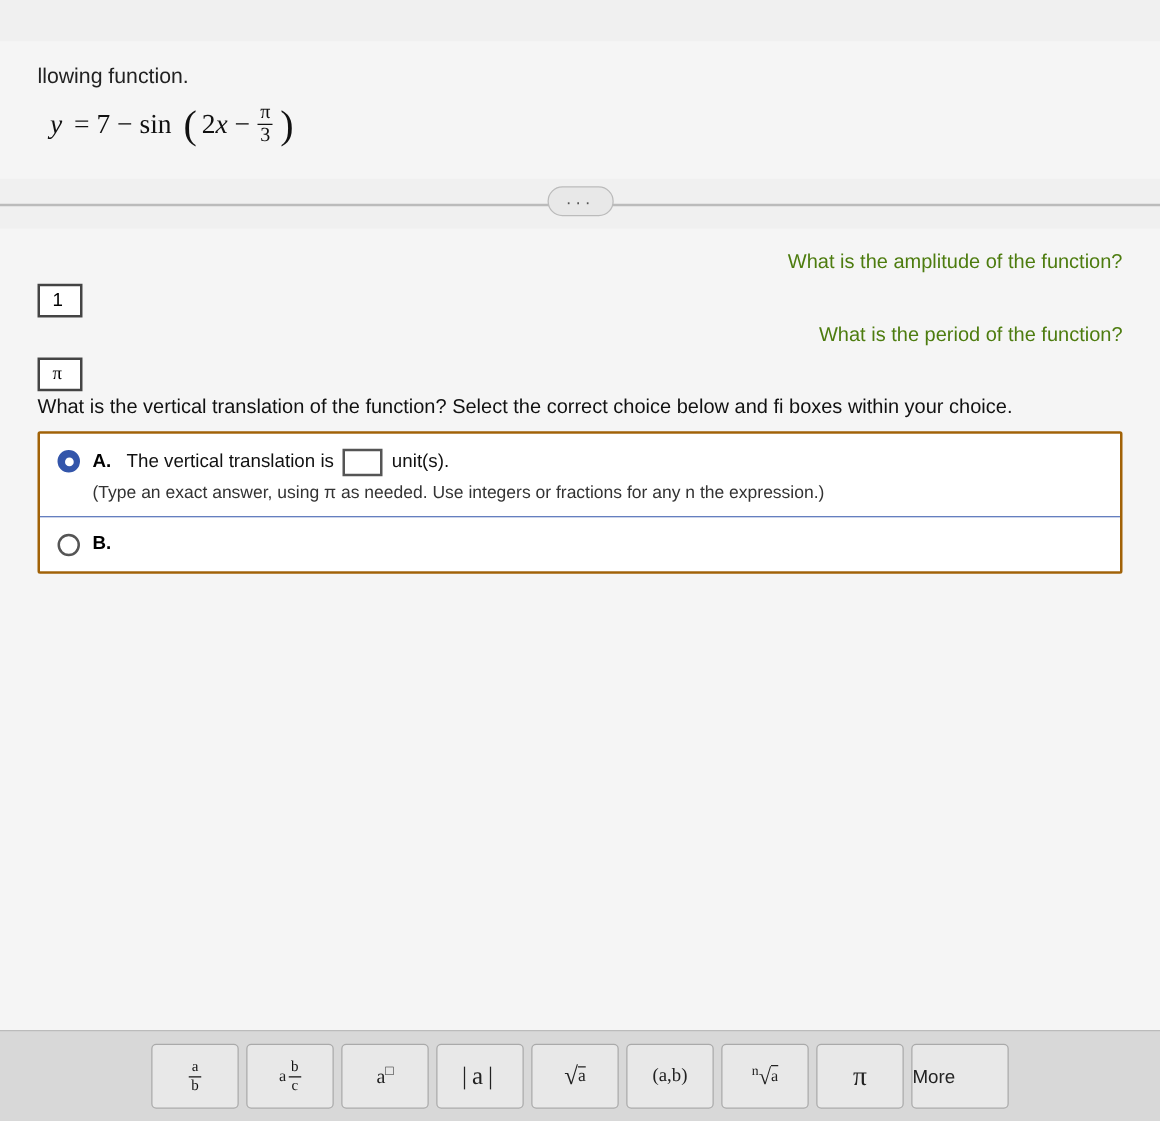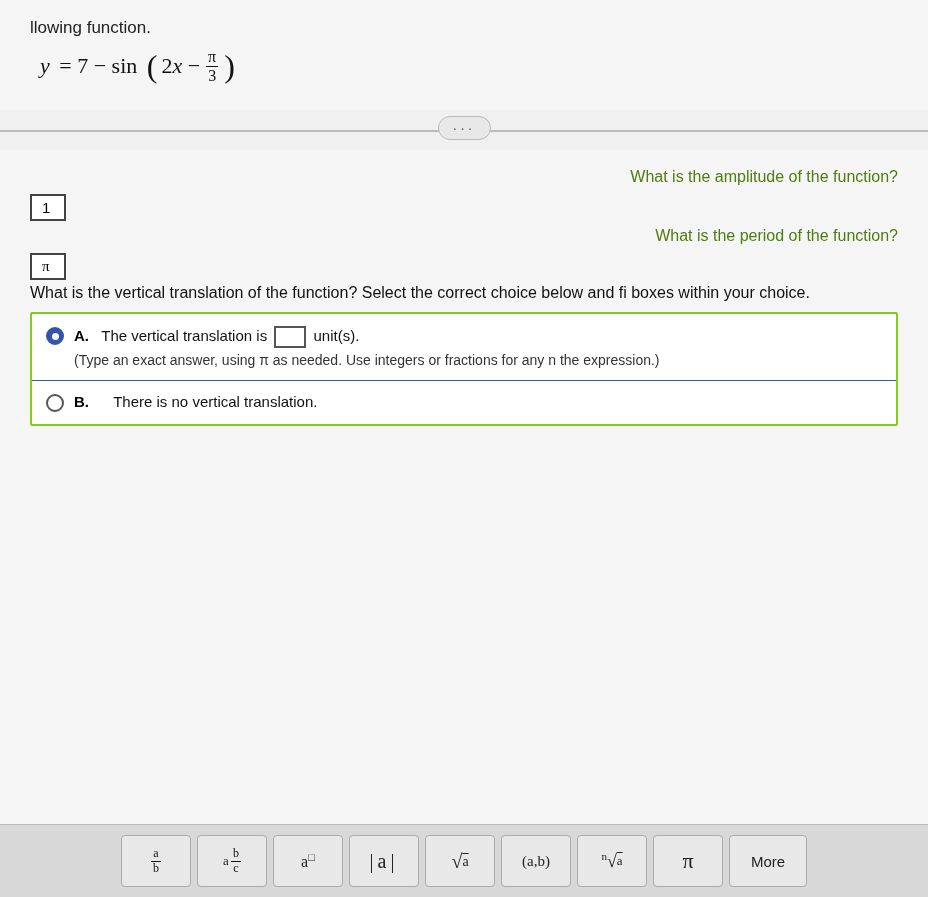--- a/index.html
+++ b/index.html
@@ -15,20 +15,21 @@
       background: #f0f0f0;
       width: 928px;
       min-height: 897px;
       display: flex;
       flex-direction: column;
     }
 
     .top-section {
       background: #f5f5f5;
       padding: 18px 30px 10px 30px;
+      margin-top: 33px;
     }
 
     .function-intro {
       font-size: 17px;
       color: #222;
       font-family: Arial, sans-serif;
       margin-bottom: 10px;
     }
 
     .function-display {
@@ -141,21 +142,21 @@
     }
 
     .vtrans-question {
       font-family: Arial, sans-serif;
       font-size: 16px;
       color: #111;
       margin-bottom: 10px;
     }
 
     .choices-container {
-      border: 2px solid #84cc16;
+      border: 2px solid #a16207;
       border-radius: 2px;
       overflow: hidden;
       margin-bottom: 10px;
     }
 
     .choice-a {
       background: #fff;
       padding: 12px 14px 12px 14px;
       border-bottom: 1.5px solid #3355aa;
     }
@@ -263,21 +264,21 @@
     }
 
     .tool-btn-more {
       background: #e8e8e8;
       border: 1.5px solid #aaa;
       border-radius: 4px;
       width: 78px;
       height: 52px;
       display: flex;
       align-items: center;
-      justify-content: center;
+      justify-content: flex-start;
       cursor: pointer;
       font-size: 15px;
       font-family: Arial, sans-serif;
       color: #222;
       font-weight: 500;
     }
 
     .frac-icon {
       display: inline-flex;
       flex-direction: column;
@@ -352,21 +353,20 @@
           </div>
         </div>
         <div class="choice-a-sub">(Type an exact answer, using π as needed. Use integers or fractions for any n the expression.)</div>
       </div>
 
       <div class="choice-b">
         <div class="choice-row">
           <div class="radio-empty"></div>
           <span class="choice-label">B.</span>
           &nbsp;
-          <span class="choice-text">There is no vertical translation.</span>
         </div>
       </div>
 
     </div>
 
   </div>
 
   <div class="toolbar">
 
     <button class="tool-btn" title="Fraction">

